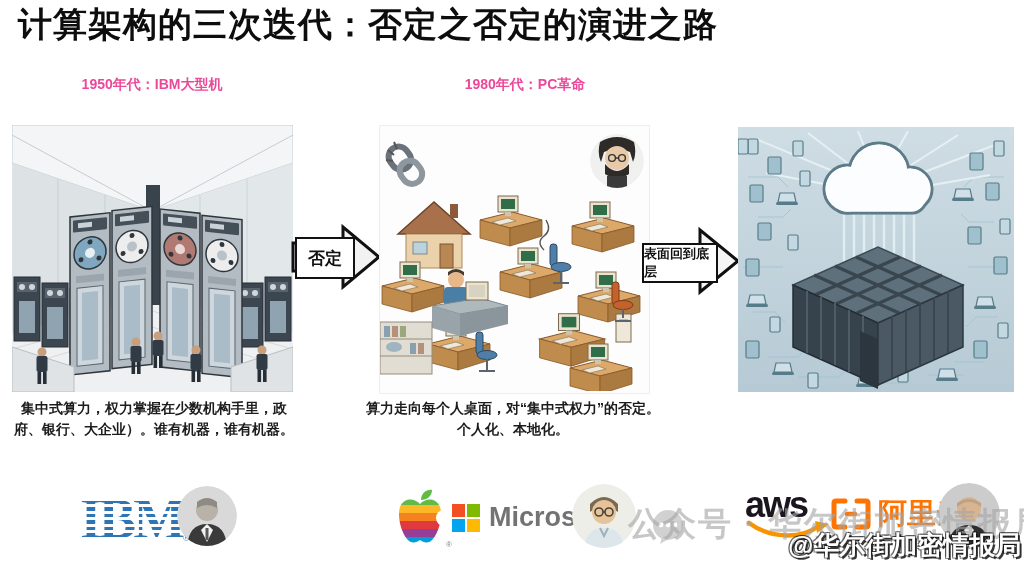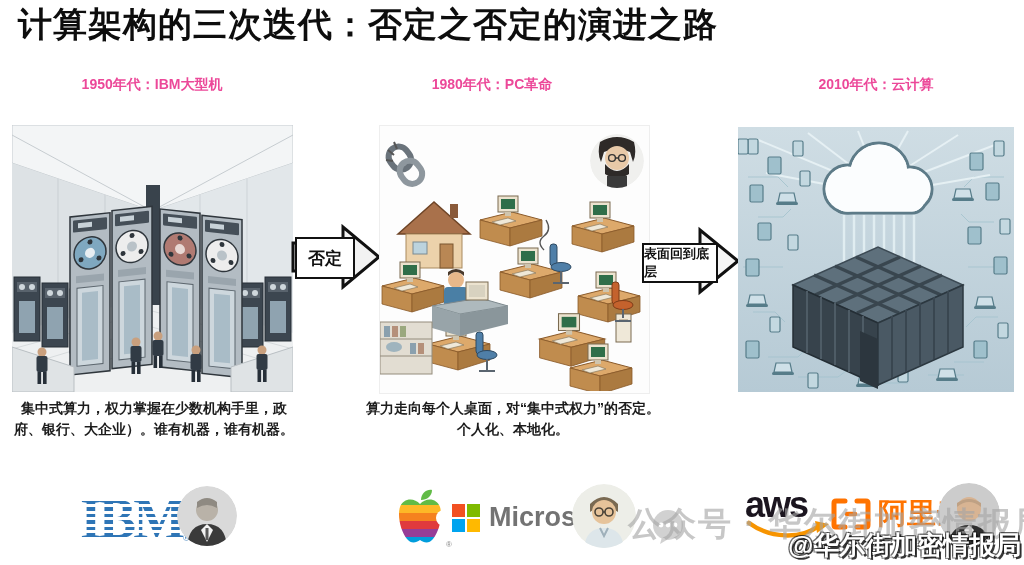--- a/index.html
+++ b/index.html
@@ -32,22 +32,21 @@
   .portrait{border-radius:50%;overflow:hidden;}
 </style>
 </head>
 <body>
 
 <div class="stage">
 
   <div class="abs page-title">计算架构的三次迭代：否定之否定的演进之路</div>
 
   <div class="abs panel-header" style="left:32px;width:240px;">1950年代：IBM大型机</div>
-  <div class="abs panel-header" style="left:372px;width:240px;">1980年代：PC革命</div>
-  <div class="abs panel-header" style="left:756px;width:240px;">2010年代：云计算</div>
+  <div class="abs panel-header" style="left:405px;width:240px;">1980年代：PC革命</div>
 
   <div class="abs panel panel-1">
     <svg width="281" height="267" viewBox="0 0 281 267">
       <defs>
         <g id="cab">
           <rect x="0" y="0" width="40" height="158" fill="#b3bcc3" stroke="#2f363c" stroke-width="1.5"></rect>
           <rect x="3" y="4" width="34" height="12" rx="1" fill="#454f58"></rect>
           <rect x="8" y="7" width="14" height="5" fill="#c8d2d8"></rect>
           <rect x="6" y="60" width="28" height="7" fill="#9aa5ad"></rect>
           <rect x="7" y="72" width="26" height="78" fill="#cdd7dd" stroke="#5c666e"></rect>

